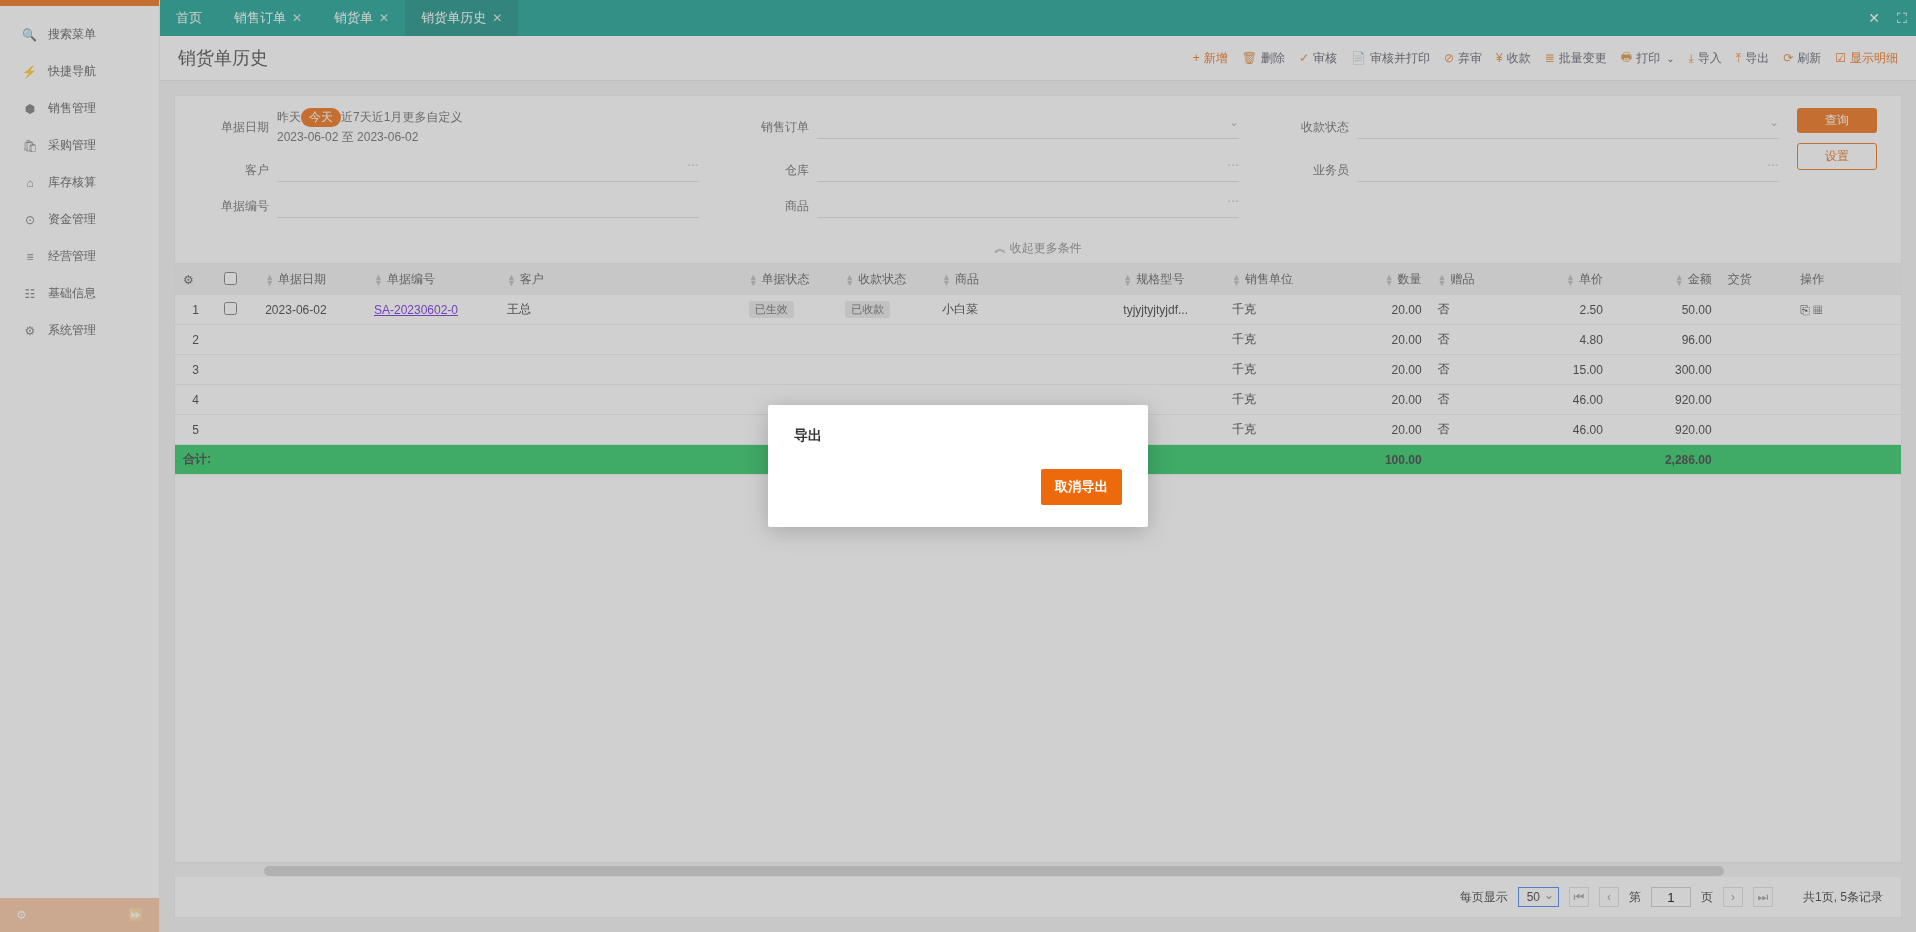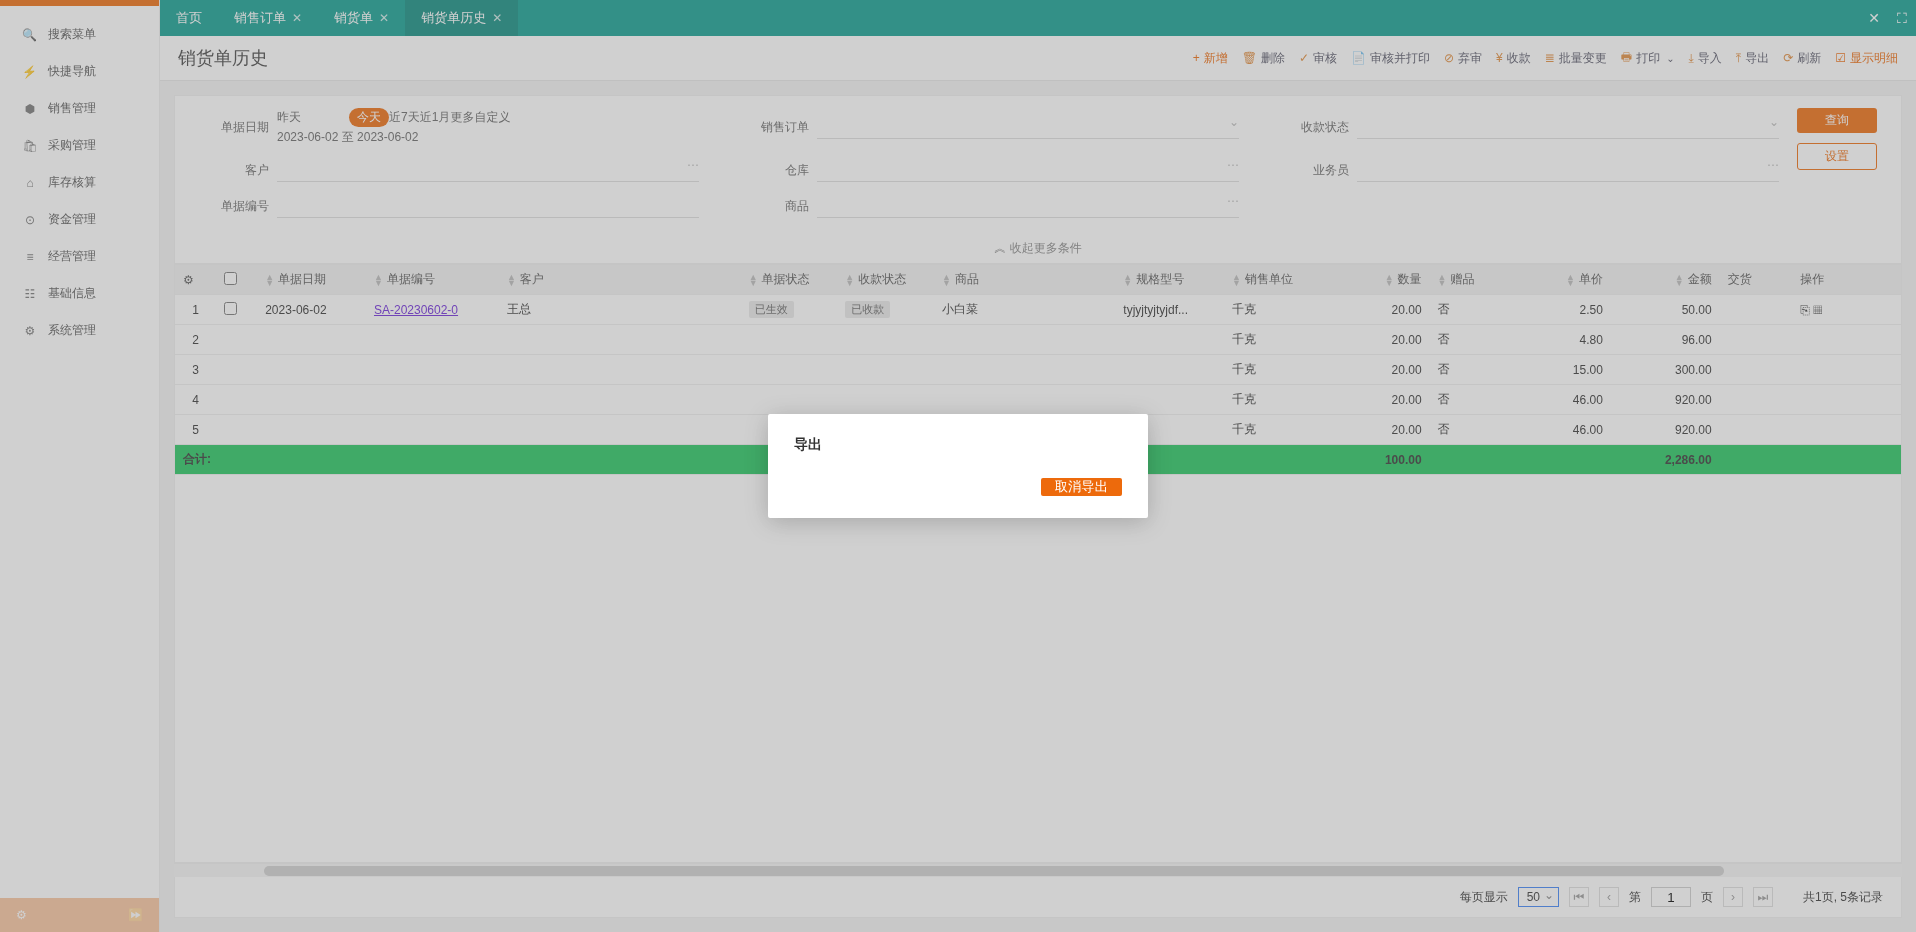--- a/index.html
+++ b/index.html
@@ -32,21 +32,21 @@
 .act-caret { font-size: 10px; margin-left: 2px; color: inherit; }
 
 
 .filters { background: #fff; padding: 12px 24px 4px; margin: 14px 14px 0; border: 1px solid #eee; border-bottom: none; position: relative; }
 .filter-row { display: flex; align-items: center; gap: 40px; margin-bottom: 12px; }
 .filter-cell { display: flex; align-items: center; gap: 8px; flex: 1; min-width: 0; }
 .filter-label { width: 70px; text-align: right; color: #666; }
 .filter-input { flex: 1; height: 24px; border: none; border-bottom: 1px solid #ddd; }
 .date-pills { display: flex; align-items: center; flex-wrap: wrap; }
 .date-pills span { color: #666; cursor: pointer; }
-.date-pills .today { background: #ed6a0c; color:#fff; border-radius: 10px; padding: 1px 8px; margin-left: 48px; }
+.date-pills .today { background: #ed6a0c; color:#fff; border-radius: 10px; padding: 1px 8px; }
 .date-range { color: #666; margin-top: 2px; }
 .right-col { width: 80px; display: flex; flex-direction: column; gap: 10px; align-items: stretch; }
 .btn { padding: 4px 0; text-align: center; border-radius: 3px; cursor: pointer; font-size: 12px; }
 .btn-primary { background: #ed6a0c; color: #fff; }
 .btn-outline { border: 1px solid #ed6a0c; color: #ed6a0c; }
 .filters-wrap { display: flex; gap: 18px; align-items: flex-start; }
 .filters-left { flex: 1; }
 .collapse-bar { text-align: center; padding: 6px 0; color: #888; background:#fff; margin: 0 14px; border: 1px solid #eee; border-top:none; }
 
 
@@ -69,21 +69,21 @@
 .pager .sel::after { content:"⌄"; position:absolute; right:4px; top:0; color:#888;}
 .pager .pbtn { width:20px; height:20px; border:1px solid #ddd; display:flex; align-items:center; justify-content:center; color:#999; cursor:pointer; }
 .pager input { width: 40px; text-align:center; border:1px solid #ccc; height:20px; }
 
 
 .overlay { position: fixed; inset:0; background: rgba(120,120,120,.35); display:flex; align-items:center; justify-content:center; }
 .modal { width: 380px; background:#fff; border-radius:2px; box-shadow: 0 4px 24px rgba(0,0,0,.2); padding: 22px 26px; }
 .modal h3 { font-size: 14px; font-weight: bold; margin-bottom: 18px; }
 .modal .field { border:1px solid #ccc; padding: 5px 8px; color:#888; border-left: 3px solid #ed6a0c; }
 .modal .btns { display:flex; justify-content:flex-end; margin-top: 24px; }
-.modal .cancel-btn { background:#ed6a0c; color:#fff; padding: 0 14px; border:none; border-radius:2px; cursor:pointer; }
+.modal .cancel-btn { background:#ed6a0c; color:#fff; padding: 9px 14px; border:none; border-radius:2px; cursor:pointer;font-weight:bold; }
 .chev::after{content:"⌄"; color:#bbb; float:right;}
 .dots::after{content:"⋯"; color:#bbb; float:right;}
 </style>
 </head>
 <body>
 
 <div class="app">
 
   <aside class="sidebar">
     <div class="brand-bar"></div>

